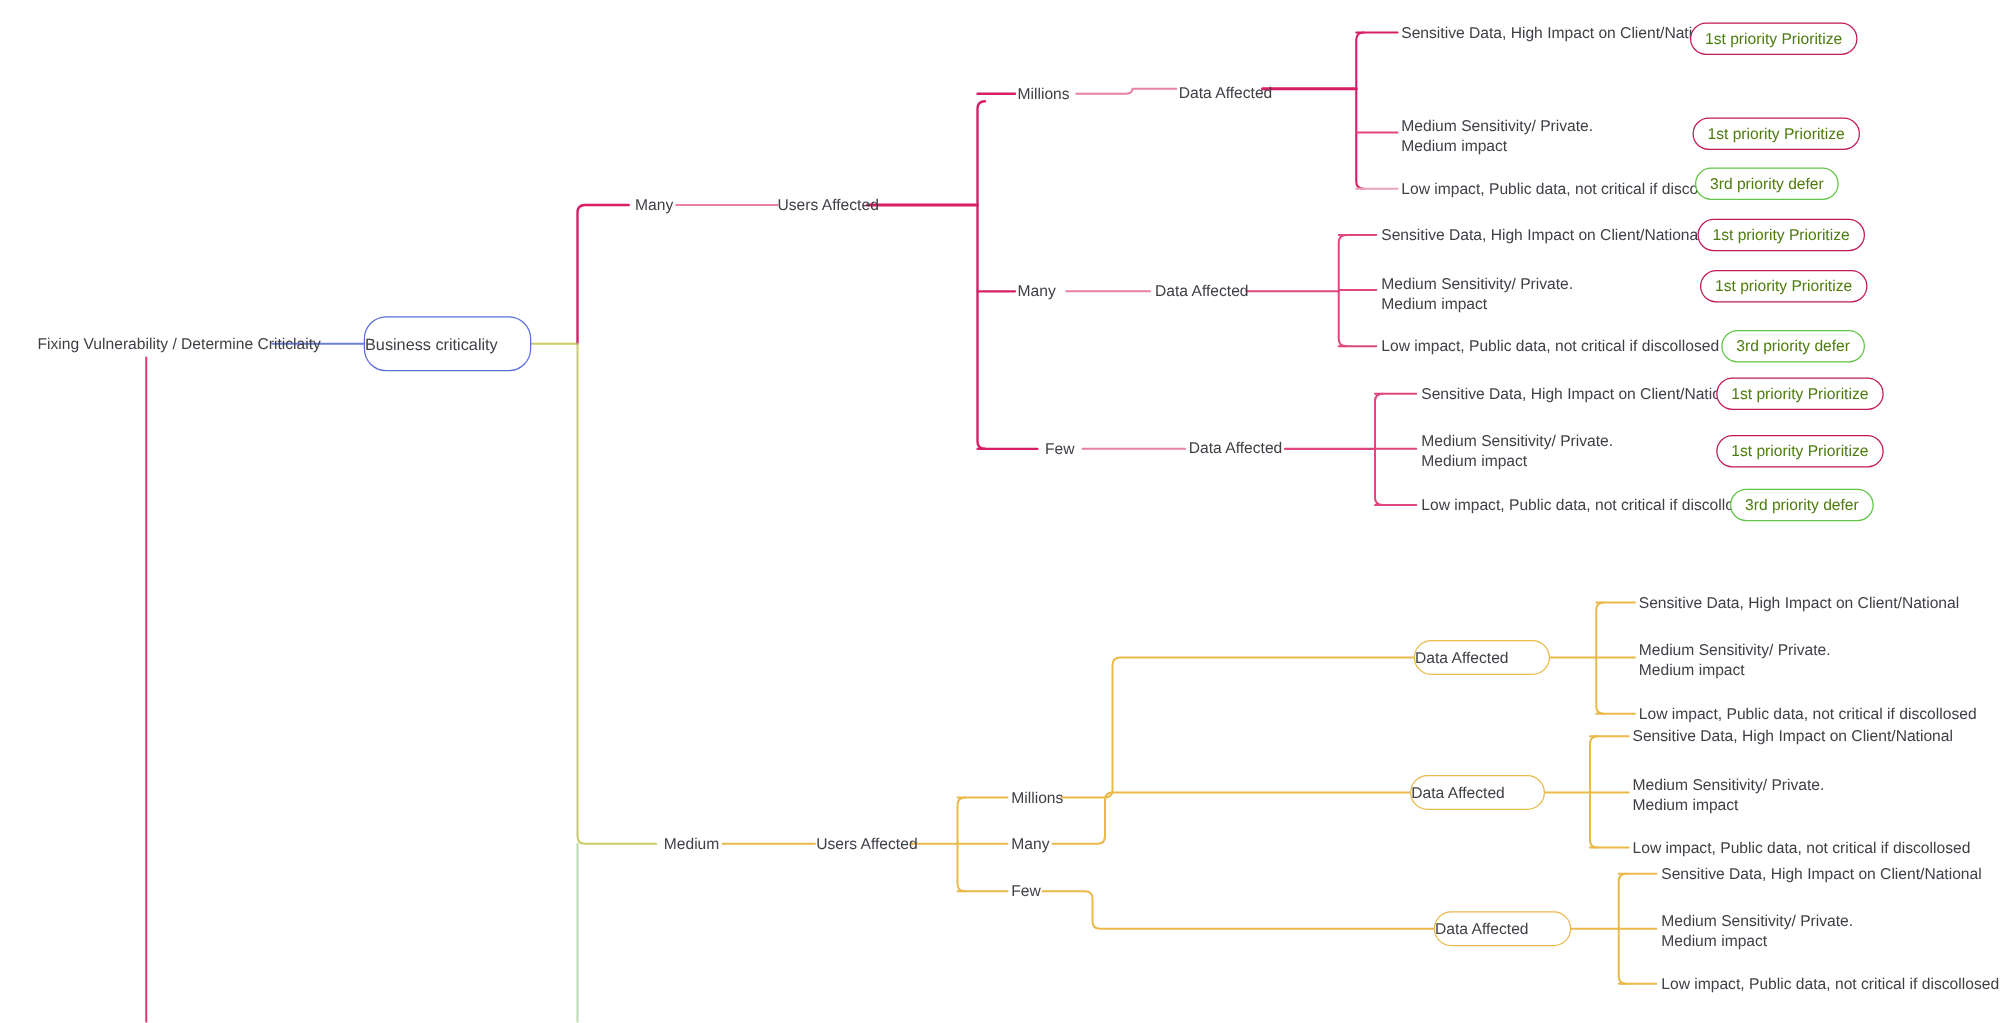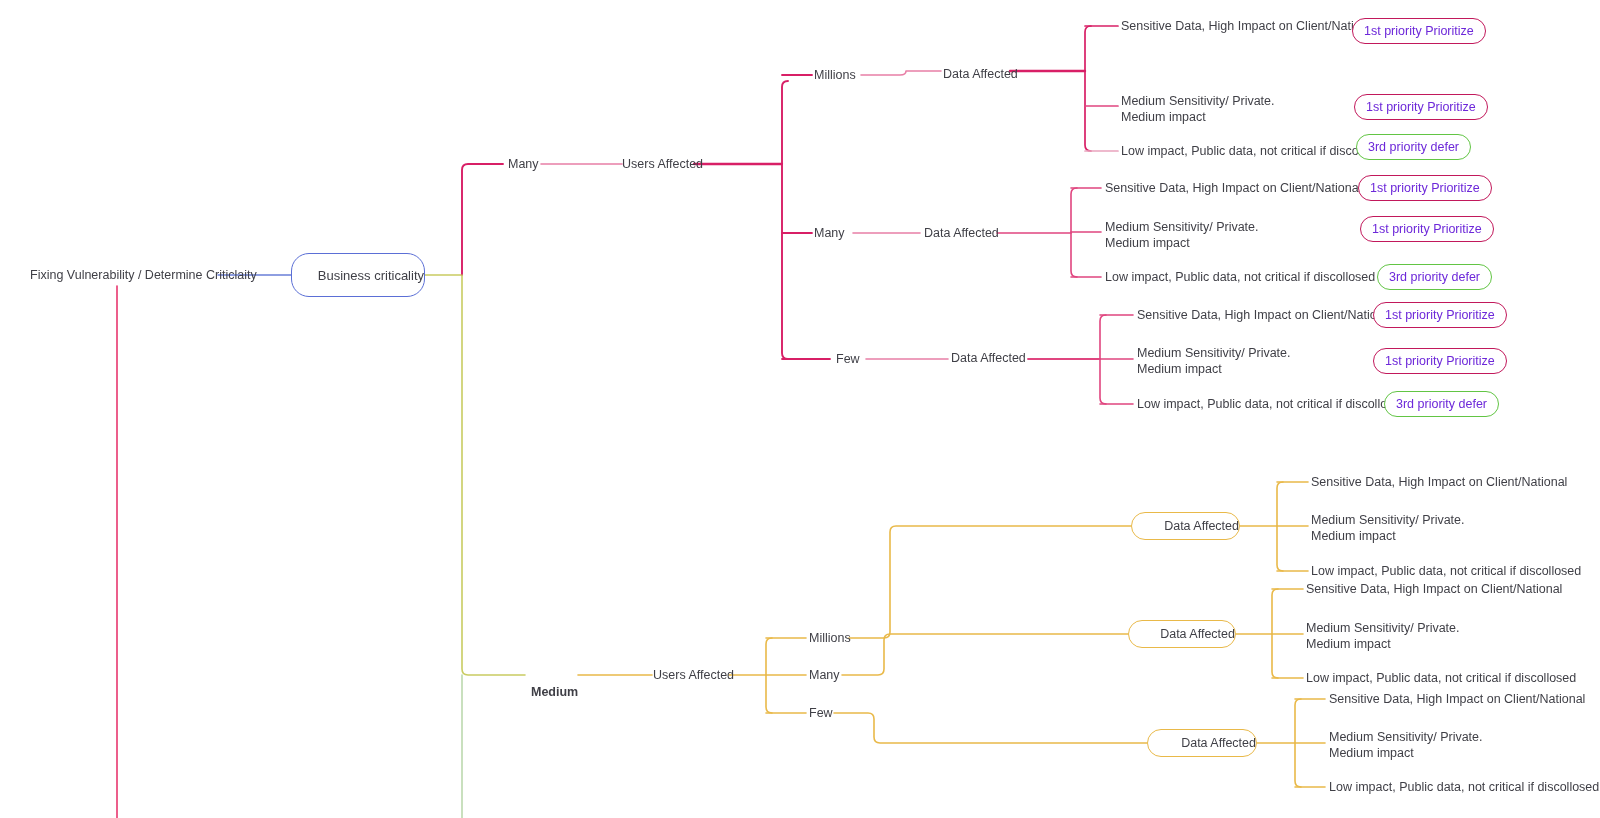--- a/index.html
+++ b/index.html
@@ -4,28 +4,28 @@
 <style>
   html,body{margin:0;padding:0;background:#ffffff;}
   body{width:1600px;height:818px;position:relative;overflow:hidden;
        font-family:"Liberation Sans","DejaVu Sans",sans-serif;
        color:#3a3a3a;-webkit-font-smoothing:antialiased;}
   #canvas{position:absolute;inset:0;width:1600px;height:818px;}
   svg.edges{position:absolute;left:0;top:0;width:1600px;height:818px;pointer-events:none;}
   .lbl{position:absolute;font-size:12.5px;line-height:16px;color:#3f3f46;white-space:pre;}
   .lbl.c{transform:translateY(-50%);}
   .node{position:absolute;transform:translateY(-50%);
-        display:flex;align-items:center;justify-content:flex-end;
+        display:flex;align-items:center;justify-content:flex-start;
         box-sizing:border-box;background:#fff;white-space:nowrap;}
   .node.root{border:1.4px solid #5b6fd6;border-radius:18px;font-size:13px;color:#3f3f46;}
   .node.pill-y{border:1.3px solid #e9b949;border-radius:16px;font-size:12.5px;color:#3f3f46;}
   .badge{position:absolute;transform:translateY(-50%);
          display:flex;align-items:center;justify-content:center;
          box-sizing:border-box;background:#fff;white-space:nowrap;
-         border-radius:14px;font-size:12.5px;padding:0 11px;height:26px;color:#6d28d9;}
+         border-radius:14px;font-size:12.5px;padding:0 11px;height:26px;color:#4d7c0f;}
   .badge.p1{border:1.4px solid #c2185b;}
   .badge.p3{border:1.4px solid #62c544;}
 </style>
 </head>
 <body>
 
 <div id="canvas">
 
   <svg class="edges" viewBox="0 0 1600 818">
     <g fill="none" stroke-linecap="round" stroke-linejoin="round">
@@ -137,21 +137,21 @@
   <div class="lbl c" style="left:1105px;top:277px;">Low impact, Public data, not critical if discollosed</div>
   <div class="badge p3" style="left:1377px;top:277px;">3rd priority defer</div>
 
   <div class="lbl c" style="left:1137px;top:315px;">Sensitive Data, High Impact on Client/National</div>
   <div class="badge p1" style="left:1373px;top:315px;">1st priority Prioritize</div>
   <div class="lbl" style="left:1137px;top:345px;"><span>Medium Sensitivity/ Private.</span><br><span>Medium impact</span></div>
   <div class="badge p1" style="left:1373px;top:361px;">1st priority Prioritize</div>
   <div class="lbl c" style="left:1137px;top:404px;">Low impact, Public data, not critical if discollosed</div>
   <div class="badge p3" style="left:1384px;top:404px;">3rd priority defer</div>
 
-  <div class="lbl c" style="left:531px;top:692px;font-weight:bold;">Medium</div>
+  <div class="lbl c" style="left:531px;top:675px;">Medium</div>
   <div class="lbl c" style="left:653px;top:675px;">Users Affected</div>
 
   <div class="lbl c" style="left:809px;top:638px;">Millions</div>
   <div class="lbl c" style="left:809px;top:675px;">Many</div>
   <div class="lbl c" style="left:809px;top:713px;">Few</div>
 
   <div class="node pill-y" style="left:1131px;top:526px;width:109px;height:28px;">
     <span>Data Affected</span>
   </div>
   <div class="node pill-y" style="left:1128px;top:634px;width:108px;height:28px;">

